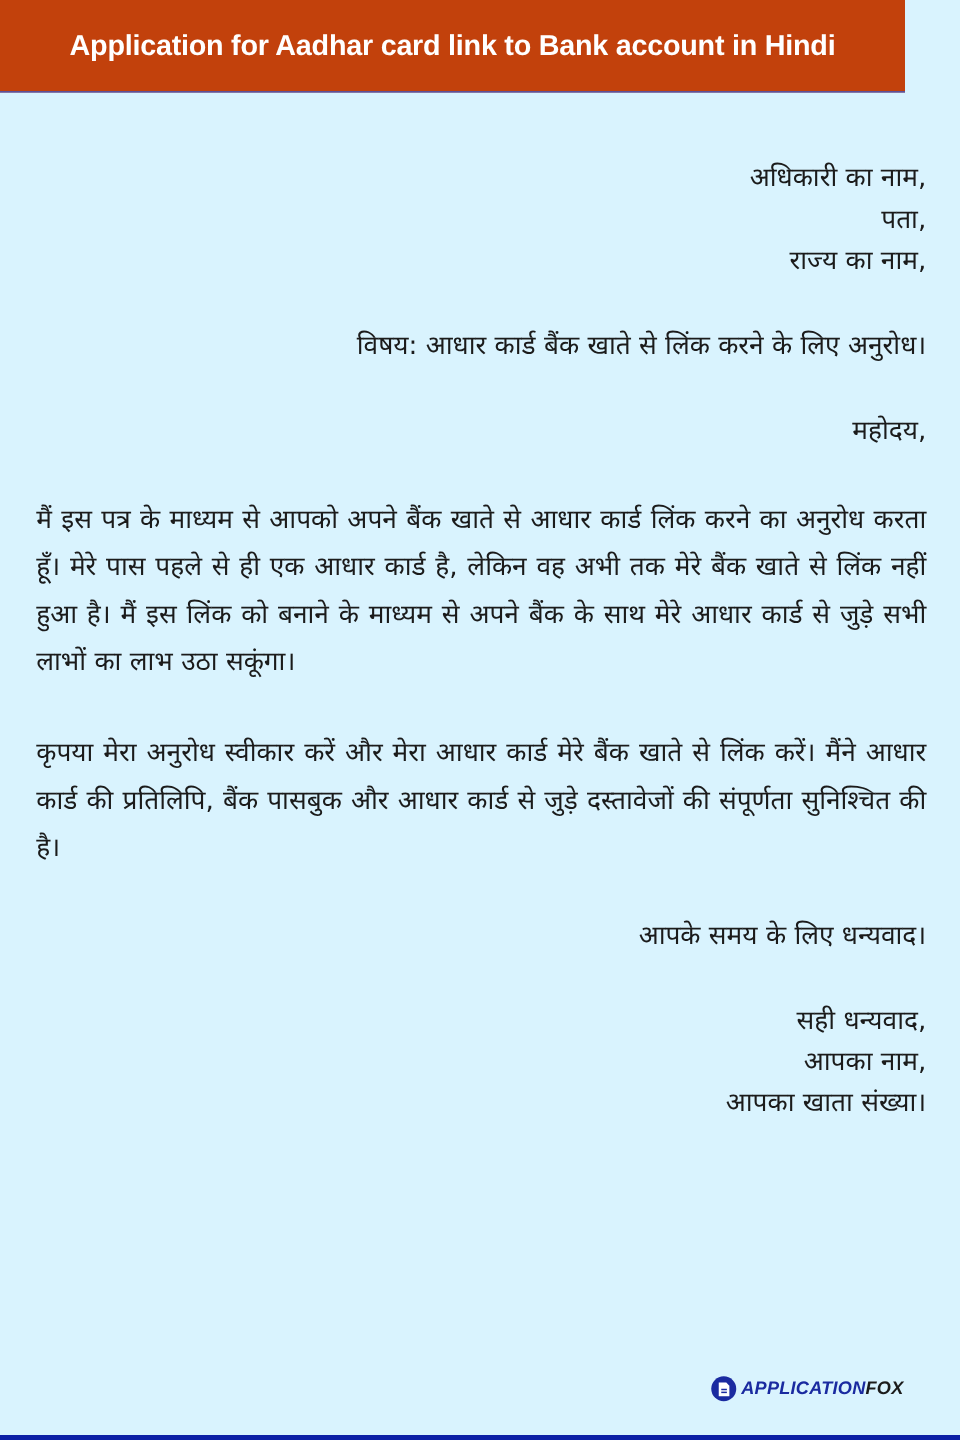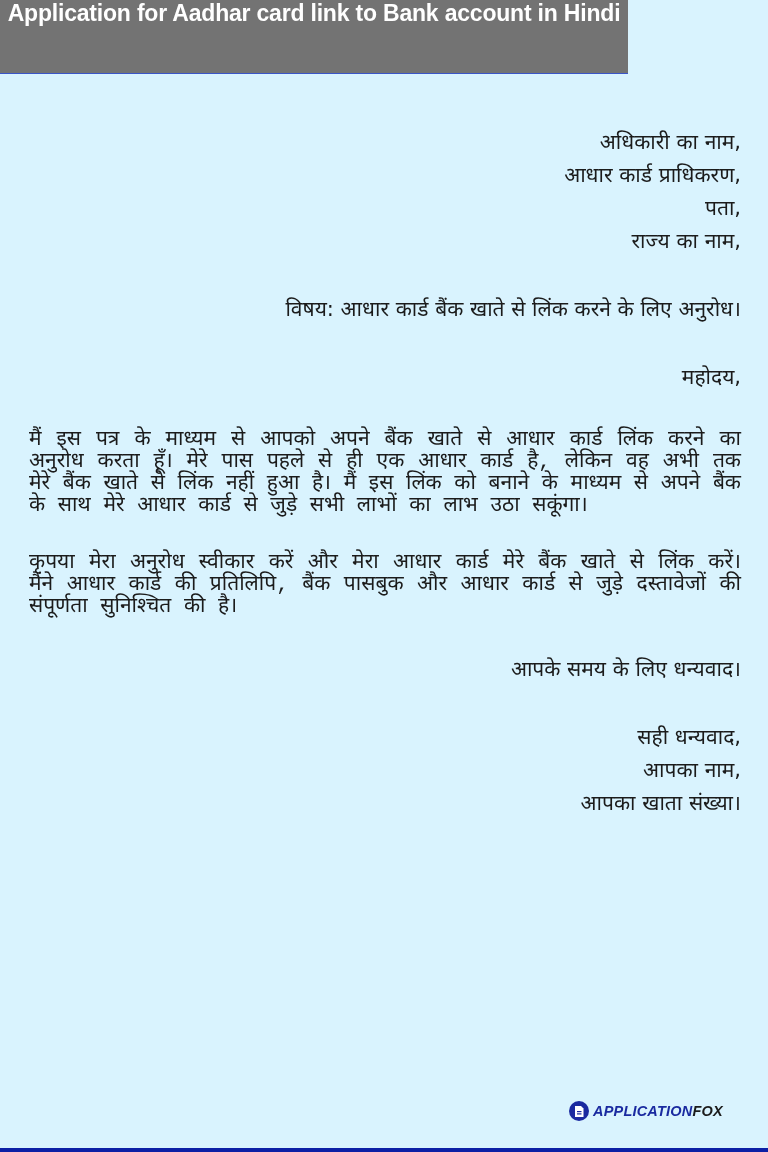--- a/index.html
+++ b/index.html
@@ -11,25 +11,25 @@
       height: 1152px;
       background: #d9f3fe;
       position: relative;
       overflow: hidden;
       font-family: "DejaVu Sans", "Liberation Sans", sans-serif;
       color: #1b1b1b;
     }
     .header {
       position: absolute;
       left: 0; top: 0;
-      width: 628px;
+      width: 724px;
       height: 73px;
-      background: #737373;
+      background: #c2410c;
       display: flex;
-      align-items: flex-start;
+      align-items: center;
       justify-content: center;
       border-bottom: 1px solid #3a55c8;
     }
     .header h1 {
       margin: 0;
       color: #ffffff;
       font-family: "Liberation Sans", sans-serif;
       font-weight: bold;
       font-size: 23px;
       letter-spacing: -0.2px;
@@ -48,22 +48,21 @@
       text-align: right;
     }
     .gap {
       display: block;
       height: 35px;
     }
     .para {
       display: block;
       text-align: justify;
       text-align-last: left;
-      line-height: 22px;
-      font-family: Liberation Mono, monospace;
+      line-height: 38px;
     }
     .logo {
       position: absolute;
       left: 569px;
       top: 1101px;
       display: flex;
       align-items: center;
       gap: 4px;
     }
     .logo-icon {
@@ -96,21 +95,20 @@
 </head>
 <body>
 
 <div class="header">
   <h1>Application for Aadhar card link to Bank account in Hindi</h1>
 </div>
 
 <div class="letter">
   <div>
     <span class="line">अधिकारी का नाम,</span>
-    <span class="line">आधार कार्ड प्राधिकरण,</span>
     <span class="line">पता,</span>
     <span class="line">राज्य का नाम,</span>
   </div>
   <span class="gap"></span>
   <span class="line">विषय: आधार कार्ड बैंक खाते से लिंक करने के लिए अनुरोध।</span>
   <span class="gap"></span>
   <span class="line">महोदय,</span>
   <span class="gap"></span>
   <span class="para">मैं इस पत्र के माध्यम से आपको अपने बैंक खाते से आधार कार्ड लिंक करने का अनुरोध करता हूँ। मेरे पास पहले से ही एक आधार कार्ड है, लेकिन वह अभी तक मेरे बैंक खाते से लिंक नहीं हुआ है। मैं इस लिंक को बनाने के माध्यम से अपने बैंक के साथ मेरे आधार कार्ड से जुड़े सभी लाभों का लाभ उठा सकूंगा।</span>
   <span class="gap"></span>

